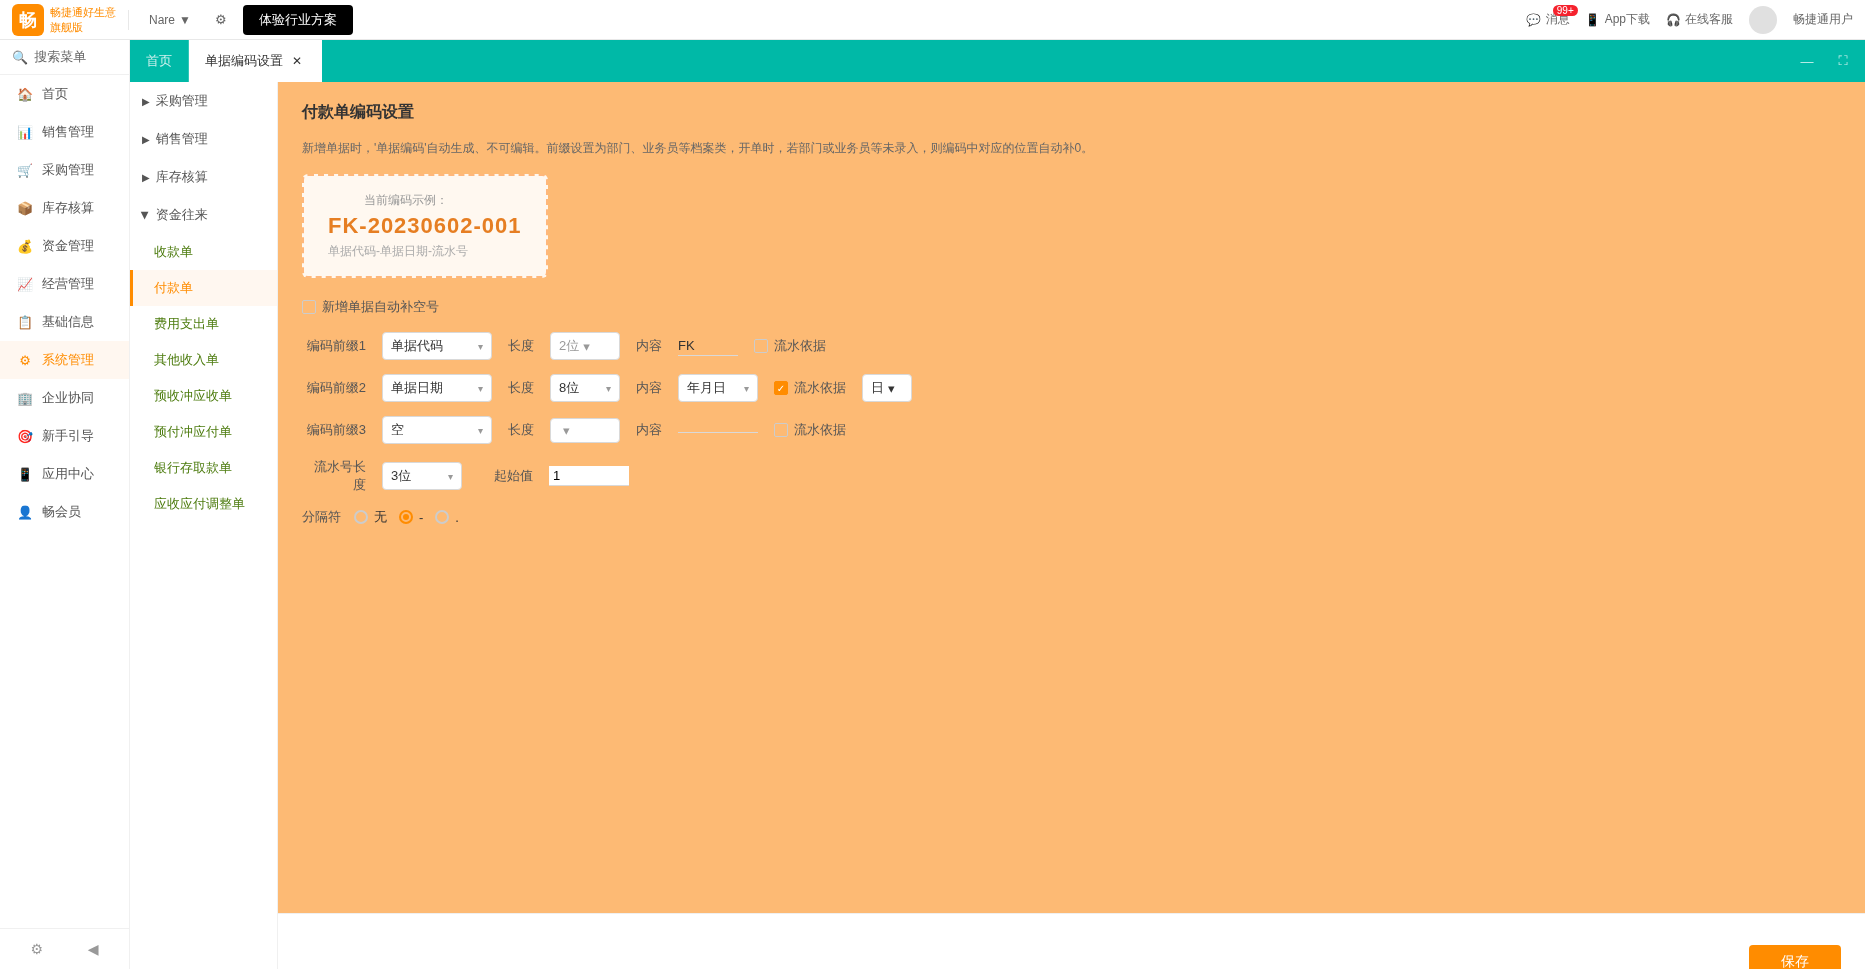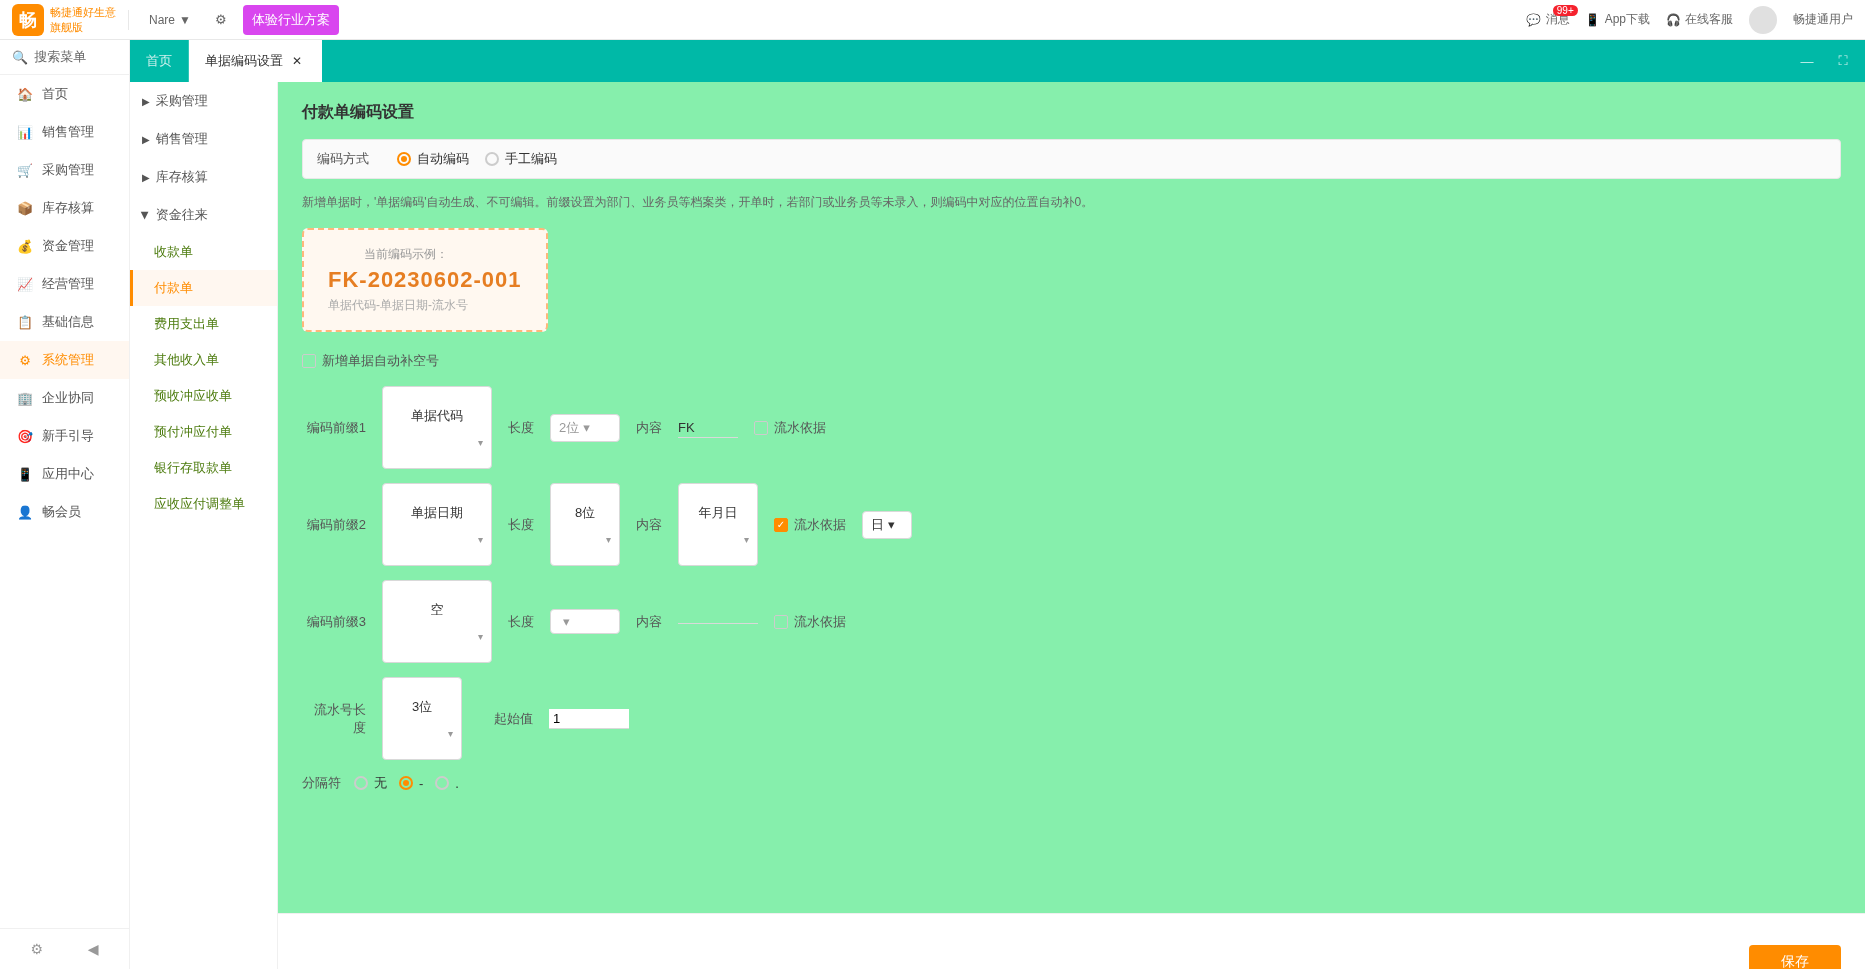--- a/index.html
+++ b/index.html
@@ -6,21 +6,21 @@
     body { font-family: 'Microsoft YaHei', 'PingFang SC', sans-serif; font-size: 13px; background: #f5f5f5; color: #333; height: 969px; overflow: hidden; display: flex; flex-direction: column; }
 
     
     .topbar { height: 40px; background: #fff; border-bottom: 1px solid #e8e8e8; display: flex; align-items: center; padding: 0 12px; gap: 8px; z-index: 100; }
     .topbar-logo { display: flex; align-items: center; gap: 6px; }
     .logo-icon { width: 32px; height: 32px; background: #ff8c00; border-radius: 6px; display: flex; align-items: center; justify-content: center; color: #fff; font-size: 18px; font-weight: bold; }
     .logo-text { font-size: 11px; color: #ff8c00; line-height: 1.3; }
     .topbar-divider { width: 1px; height: 20px; background: #e8e8e8; margin: 0 4px; }
     .topbar-dropdown { display: flex; align-items: center; gap: 4px; cursor: pointer; color: #666; font-size: 12px; padding: 4px 8px; border-radius: 4px; }
     .topbar-settings { width: 28px; height: 28px; display: flex; align-items: center; justify-content: center; cursor: pointer; color: #666; border-radius: 4px; }
-    .topbar-btn { background: #d946ef; color: #fff; border: none; padding: 6px 9px; border-radius: 4px; cursor: pointer; font-size: 13px; }
+    .topbar-btn { background: #000000; color: #fff; border: none; padding: 6px 16px; border-radius: 4px; cursor: pointer; font-size: 13px; }
     .topbar-right { margin-left: auto; display: flex; align-items: center; gap: 16px; }
     .topbar-right-item { display: flex; align-items: center; gap: 4px; cursor: pointer; color: #666; font-size: 12px; position: relative; }
     .badge { background: #f5222d; color: #fff; font-size: 10px; border-radius: 8px; padding: 0 4px; min-width: 16px; text-align: center; position: absolute; top: -6px; right: -8px; }
     .topbar-avatar { width: 28px; height: 28px; background: #e0e0e0; border-radius: 50%; }
     .topbar-username { font-size: 12px; color: #666; }
 
     
     .main-layout { display: flex; flex: 1; overflow: hidden; }
 
     
@@ -48,21 +48,21 @@
     .sub-nav { width: 148px; background: #fff; border-right: 1px solid #f0f0f0; overflow-y: auto; flex-shrink: 0; }
     .sub-nav-group { }
     .sub-nav-header { display: flex; align-items: center; gap: 6px; padding: 10px 12px; cursor: pointer; color: #555; font-size: 13px; font-weight: 500; }
     .sub-nav-item { padding: 9px 12px 9px 24px; cursor: pointer; color: #4d7c0f; font-size: 13px; }
     .sub-nav-item.active { background: #fff7f0; color: #ff8c00; border-left: 3px solid #ff8c00; padding-left: 21px; }
     .chevron { font-size: 10px; transition: transform 0.2s; }
     .chevron.open { transform: rotate(90deg); }
 
     
     .right-content { flex: 1; display: flex; flex-direction: column; overflow: hidden; }
-    .main-content { flex: 1; overflow-y: auto; padding: 20px 24px; background: #86efac; }
+    .main-content { flex: 1; overflow-y: auto; padding: 20px 24px; background: #fdba74; }
 
     
     .encoding-method { display: flex; align-items: center; gap: 20px; padding: 10px 14px; background: #fafafa; border: 1px solid #e8e8e8; border-radius: 4px; margin-bottom: 14px; }
     .encoding-method-label { font-size: 13px; color: #555; margin-right: 8px; }
     .radio-group { display: flex; align-items: center; gap: 16px; }
     .radio-item { display: flex; align-items: center; gap: 6px; cursor: pointer; font-size: 13px; color: #333; }
     .radio-dot { width: 14px; height: 14px; border-radius: 50%; border: 2px solid #ccc; display: flex; align-items: center; justify-content: center; }
     .radio-dot.checked { border-color: #ff8c00; }
     .radio-dot.checked::after { content: ''; width: 6px; height: 6px; border-radius: 50%; background: #ff8c00; }
 
@@ -74,21 +74,21 @@
     .preview-code { font-size: 22px; font-weight: 600; color: #e67e22; letter-spacing: 1px; }
     .preview-desc { font-size: 12px; color: #aaa; margin-top: 4px; }
 
     
     .checkbox-row { display: flex; align-items: center; gap: 6px; margin-bottom: 16px; cursor: pointer; font-size: 13px; color: #555; }
     .checkbox-box { width: 14px; height: 14px; border: 1px solid #ccc; border-radius: 2px; display: flex; align-items: center; justify-content: center; }
 
     
     .form-row { display: flex; align-items: center; gap: 16px; margin-bottom: 14px; flex-wrap: wrap; }
     .form-label { font-size: 13px; color: #555; width: 64px; text-align: right; flex-shrink: 0; }
-    .form-select { display: flex; align-items: center; border: 1px solid #d9d9d9; border-radius: 4px; background: #fff; padding: 20px 8px; min-width: 100px; cursor: pointer; font-size: 13px; color: #333; gap: 12px; position: relative; flex-direction: column; }
+    .form-select { display: flex; align-items: center; border: 1px solid #d9d9d9; border-radius: 4px; background: #fff; padding: 4px 8px; min-width: 100px; cursor: pointer; font-size: 13px; color: #333; gap: 12px; position: relative; }
     .form-select .chevron-down { margin-left: auto; font-size: 10px; color: #999; }
     .form-length-label { font-size: 13px; color: #555; }
     .form-select-small { display: flex; align-items: center; border: 1px solid #d9d9d9; border-radius: 4px; background: #fff; padding: 4px 8px; min-width: 70px; cursor: pointer; font-size: 13px; color: #999; gap: 4px; }
     .form-content-label { font-size: 13px; color: #555; }
     .form-content-value { font-size: 13px; color: #333; border-bottom: 1px solid #d9d9d9; padding: 2px 0; min-width: 60px; }
     .stream-checkbox { display: flex; align-items: center; gap: 6px; cursor: pointer; font-size: 13px; color: #555; }
     .stream-checkbox-box { width: 14px; height: 14px; border: 1px solid #ccc; border-radius: 2px; display: flex; align-items: center; justify-content: center; font-size: 10px; }
     .stream-checkbox-box.checked { background: #ff8c00; border-color: #ff8c00; color: #fff; }
     .stream-select { display: flex; align-items: center; border: 1px solid #d9d9d9; border-radius: 4px; background: #fff; padding: 4px 8px; min-width: 50px; cursor: pointer; font-size: 13px; color: #333; gap: 4px; }
 
@@ -269,33 +269,20 @@
           </div>
         </div>
       </div>
 
       <div class="right-content">
         <div class="main-content">
 
           <div class="page-title">付款单编码设置</div>
 
           
-          <div class="encoding-method">
-            <span class="encoding-method-label">编码方式</span>
-            <div class="radio-group">
-              <label class="radio-item">
-                <div class="radio-dot checked"></div>
-                <span>自动编码</span>
-              </label>
-              <label class="radio-item">
-                <div class="radio-dot"></div>
-                <span>手工编码</span>
-              </label>
-            </div>
-          </div>
 
           
           <div class="info-text">新增单据时，'单据编码'自动生成、不可编辑。前缀设置为部门、业务员等档案类，开单时，若部门或业务员等未录入，则编码中对应的位置自动补0。</div>
 
           
           <div class="preview-box">
             <div class="preview-label">当前编码示例：</div>
             <div class="preview-code">FK-20230602-001</div>
             <div class="preview-desc">单据代码-单据日期-流水号</div>
           </div>

